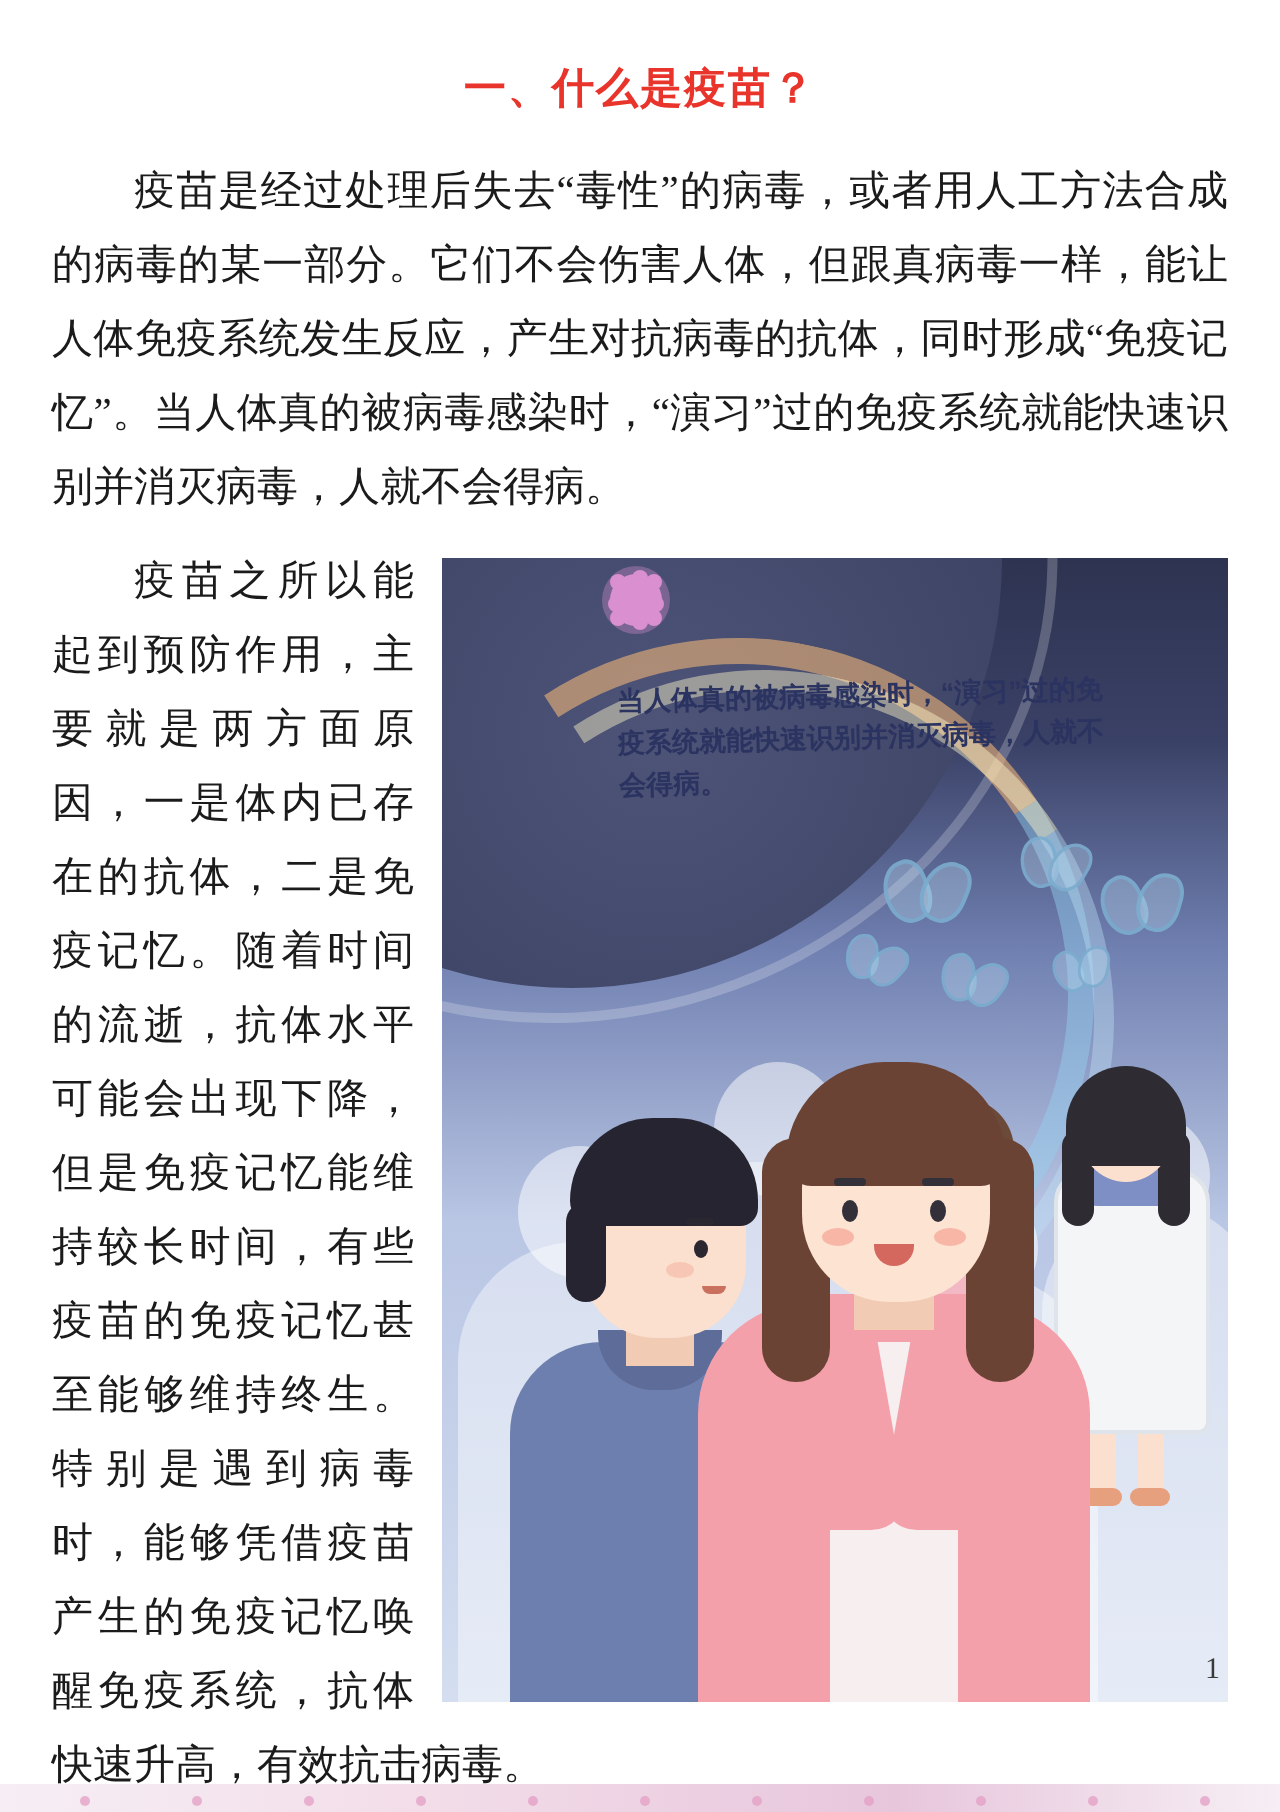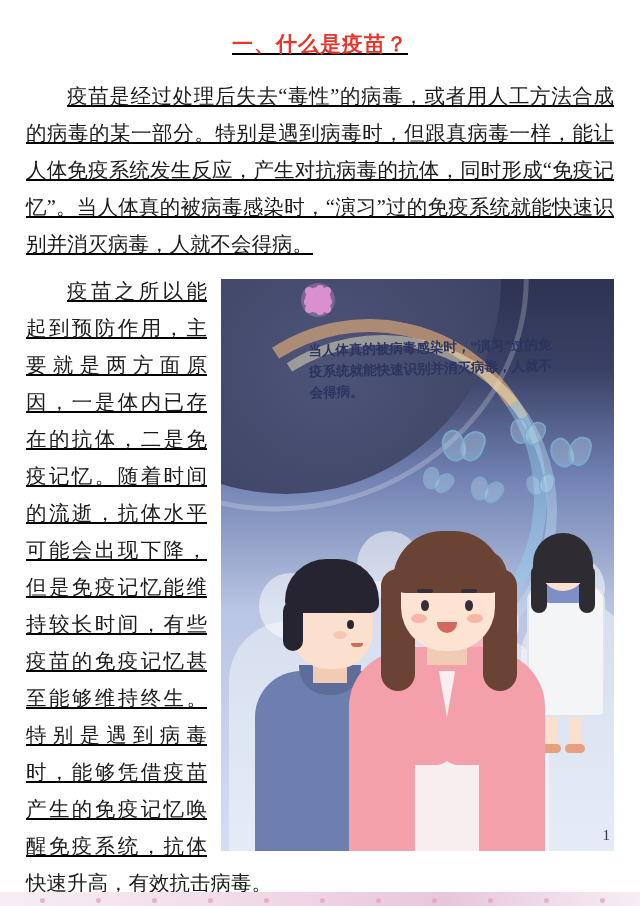--- a/index.html
+++ b/index.html
@@ -13,21 +13,20 @@
     font-family: "Liberation Serif", "DejaVu Serif", serif;
     overflow: hidden;
     position: relative;
   }
   .page {
     position: relative;
     width: 640px;
     height: 868px;
     box-sizing: border-box;
     padding: 0 26px;
-    text-decoration: underline;
   }
   .heading {
     text-align: center;
     color: #e8342a;
     font-family: "Liberation Sans", "DejaVu Sans", sans-serif;
     font-weight: bold;
     font-size: 21px;
     letter-spacing: 1px;
     margin: 0;
     padding-top: 30px;
@@ -270,21 +269,21 @@
   }
   .clearfix:after { content:""; display:block; clear:both; }
 </style>
 </head>
 <body>
 
 <div class="page">
 
   <h1 class="heading">一、什么是疫苗？</h1>
 
-  <p class="body-text para1">疫苗是经过处理后失去“毒性”的病毒，或者用人工方法合成的病毒的某一部分。特别是遇到病毒时，但跟真病毒一样，能让人体免疫系统发生反应，产生对抗病毒的抗体，同时形成“免疫记忆”。当人体真的被病毒感染时，“演习”过的免疫系统就能快速识别并消灭病毒，人就不会得病。</p>
+  <p class="body-text para1">疫苗是经过处理后失去“毒性”的病毒，或者用人工方法合成的病毒的某一部分。它们不会伤害人体，但跟真病毒一样，能让人体免疫系统发生反应，产生对抗病毒的抗体，同时形成“免疫记忆”。当人体真的被病毒感染时，“演习”过的免疫系统就能快速识别并消灭病毒，人就不会得病。</p>
 
   <div class="flow-block clearfix">
 
     <div class="figure">
       <div class="planet"></div>
       <div class="planet-ring"></div>
       <div class="rainbow"></div>
       <div class="rainbow2"></div>
 
       <div class="virus"></div>

